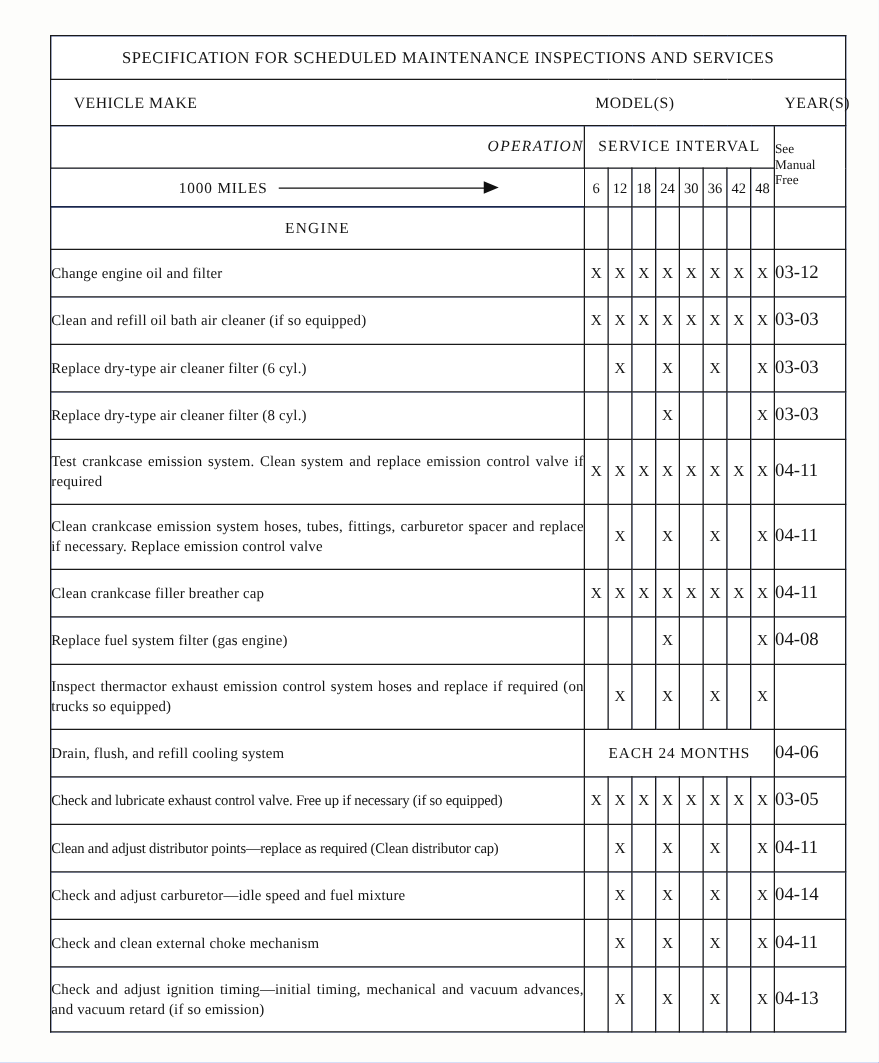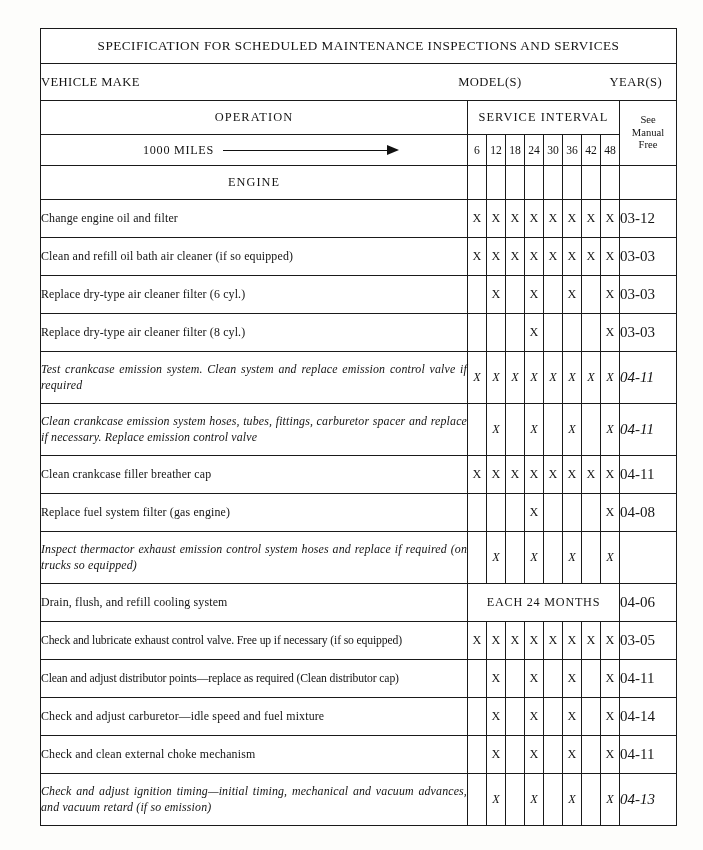--- a/index.html
+++ b/index.html
@@ -62,45 +62,47 @@
     height: 36px;
     font-size: 12.6px;
     padding: 0 9px;
     position: relative;
   }
   .vm-row {
     display: flex;
     align-items: center;
     width: 100%;
     height: 100%;
+    margin-left: 18px;
   }
   .vm-make   { flex: 0 0 auto; letter-spacing: .4px; }
   .vm-spacer { flex: 1 1 auto; }
   .vm-model  { flex: 0 0 auto; letter-spacing: .4px; margin-right: 88px; }
   .vm-year   { flex: 0 0 auto; letter-spacing: .4px; margin-right: 14px; }
 
   
   .op-head {
     height: 33px;
-    text-align: center;
+    text-align: right;
     font-size: 12.4px;
     letter-spacing: 1.1px;
+    font-style: italic;
   }
   .si-head {
     text-align: center;
     font-size: 12.4px;
     letter-spacing: 1.05px;
     height: 33px;
   }
   .see-head {
     font-size: 10.6px;
     line-height: 12.4px;
     padding: 3px 3px 3px 4px;
     vertical-align: middle;
-    text-align: center;
+    text-align: left;
   }
   .see-head span { display: block; }
 
   .miles-cell {
     height: 30px;
     font-size: 12.2px;
     letter-spacing: .7px;
     position: relative;
   }
   .miles-inner {
@@ -175,21 +177,21 @@
     text-align: left;
     white-space: nowrap;
   }
   .span-note {
     text-align: center;
     font-size: 12.2px;
     letter-spacing: .75px;
   }
 
   .r1 { height: 38px; margin-left: 25px; }
-  .r2 { height: 52px; font-style: italic; }
+  .r2 { height: 52px; }
 </style>
 </head>
 <body>
 
 <div id="page">
 
   <table id="sheet">
     <colgroup>
       <col style="width:427px">
       <col style="width:19px">

